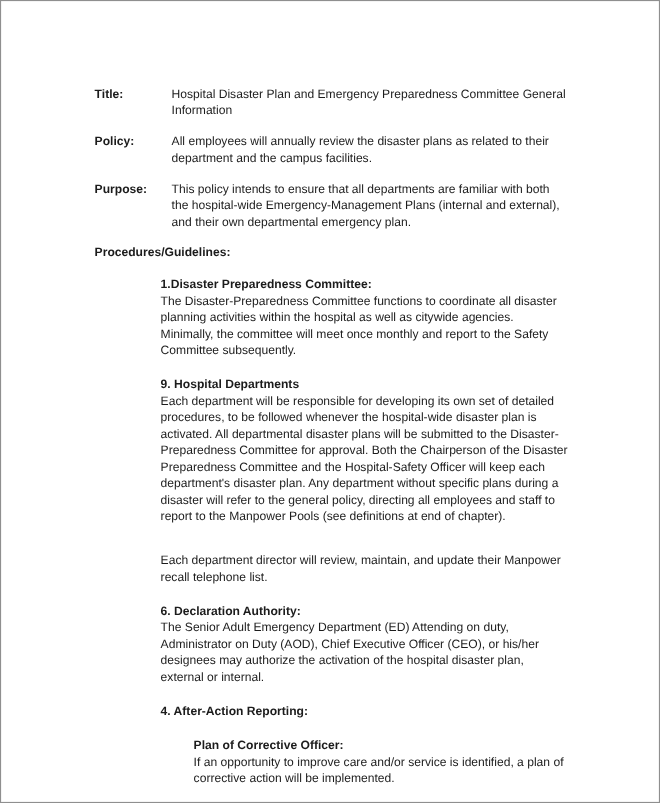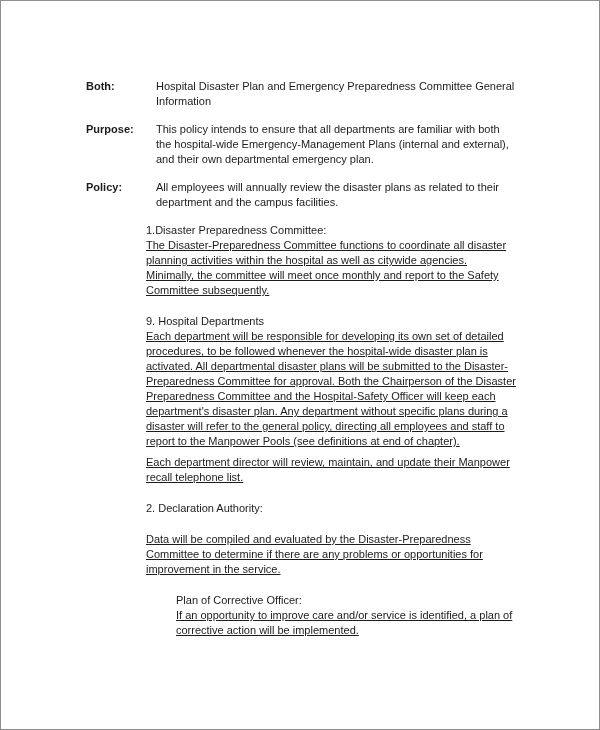--- a/index.html
+++ b/index.html
@@ -42,75 +42,76 @@
     margin-top: 2px;
     margin-bottom: 14px;
   }
   .sections {
     margin-left: 60px;
   }
   .section {
     margin-bottom: 16px;
   }
   .sec-heading {
-    font-weight: normal;
+    font-weight: bold;
   }
   .section p, .subsection p {
     margin: 0;
-    text-decoration: underline;
   }
   .section p + p {
-    margin-top: 6px;
+    margin-top: 25px;
   }
   .subsection {
     margin-left: 30px;
     margin-top: 16px;
   }
 </style>
 </head>
 <body>
 
 <div class="page">
   <div class="content">
 
     <div class="field">
-      <div class="label">Both:</div>
+      <div class="label">Title:</div>
       <div class="text">Hospital Disaster Plan and Emergency Preparedness Committee General Information</div>
+    </div>
+
+    <div class="field">
+      <div class="label">Policy:</div>
+      <div class="text">All employees will annually review the disaster plans as related to their department and the campus facilities.</div>
     </div>
 
     <div class="field">
       <div class="label">Purpose:</div>
       <div class="text">This policy intends to ensure that all departments are familiar with both the hospital-wide Emergency-Management Plans (internal and external), and their own departmental emergency plan.</div>
     </div>
 
-    <div class="field">
-      <div class="label">Policy:</div>
-      <div class="text">All employees will annually review the disaster plans as related to their department and the campus facilities.</div>
-    </div>
-
+    <div class="proc-heading">Procedures/Guidelines:</div>
 
     <div class="sections">
 
       <div class="section">
         <div class="sec-heading">1.Disaster Preparedness Committee:</div>
         <p>The Disaster-Preparedness Committee functions to coordinate all disaster planning activities within the hospital as well as citywide agencies. Minimally, the committee will meet once monthly and report to the Safety Committee subsequently.</p>
       </div>
 
       <div class="section">
         <div class="sec-heading">9. Hospital Departments</div>
         <p>Each department will be responsible for developing its own set of detailed procedures, to be followed whenever the hospital-wide disaster plan is activated. All departmental disaster plans will be submitted to the Disaster-Preparedness Committee for approval. Both the Chairperson of the Disaster Preparedness Committee and the Hospital-Safety Officer will keep each department's disaster plan. Any department without specific plans during a disaster will refer to the general policy, directing all employees and staff to report to the Manpower Pools (see definitions at end of chapter).</p>
         <p>Each department director will review, maintain, and update their Manpower recall telephone list.</p>
       </div>
 
       <div class="section">
-        <div class="sec-heading">2. Declaration Authority:</div>
+        <div class="sec-heading">6. Declaration Authority:</div>
+        <p>The Senior Adult Emergency Department (ED) Attending on duty, Administrator on Duty (AOD), Chief Executive Officer (CEO), or his/her designees may authorize the activation of the hospital disaster plan, external or internal.</p>
       </div>
 
       <div class="section">
-        <p>Data will be compiled and evaluated by the Disaster-Preparedness Committee to determine if there are any problems or opportunities for improvement in the service.</p>
+        <div class="sec-heading">4. After-Action Reporting:</div>
       </div>
 
       <div class="subsection">
         <div class="sec-heading">Plan of Corrective Officer:</div>
         <p>If an opportunity to improve care and/or service is identified, a plan of corrective action will be implemented.</p>
       </div>
 
     </div>
   </div>
 </div>

